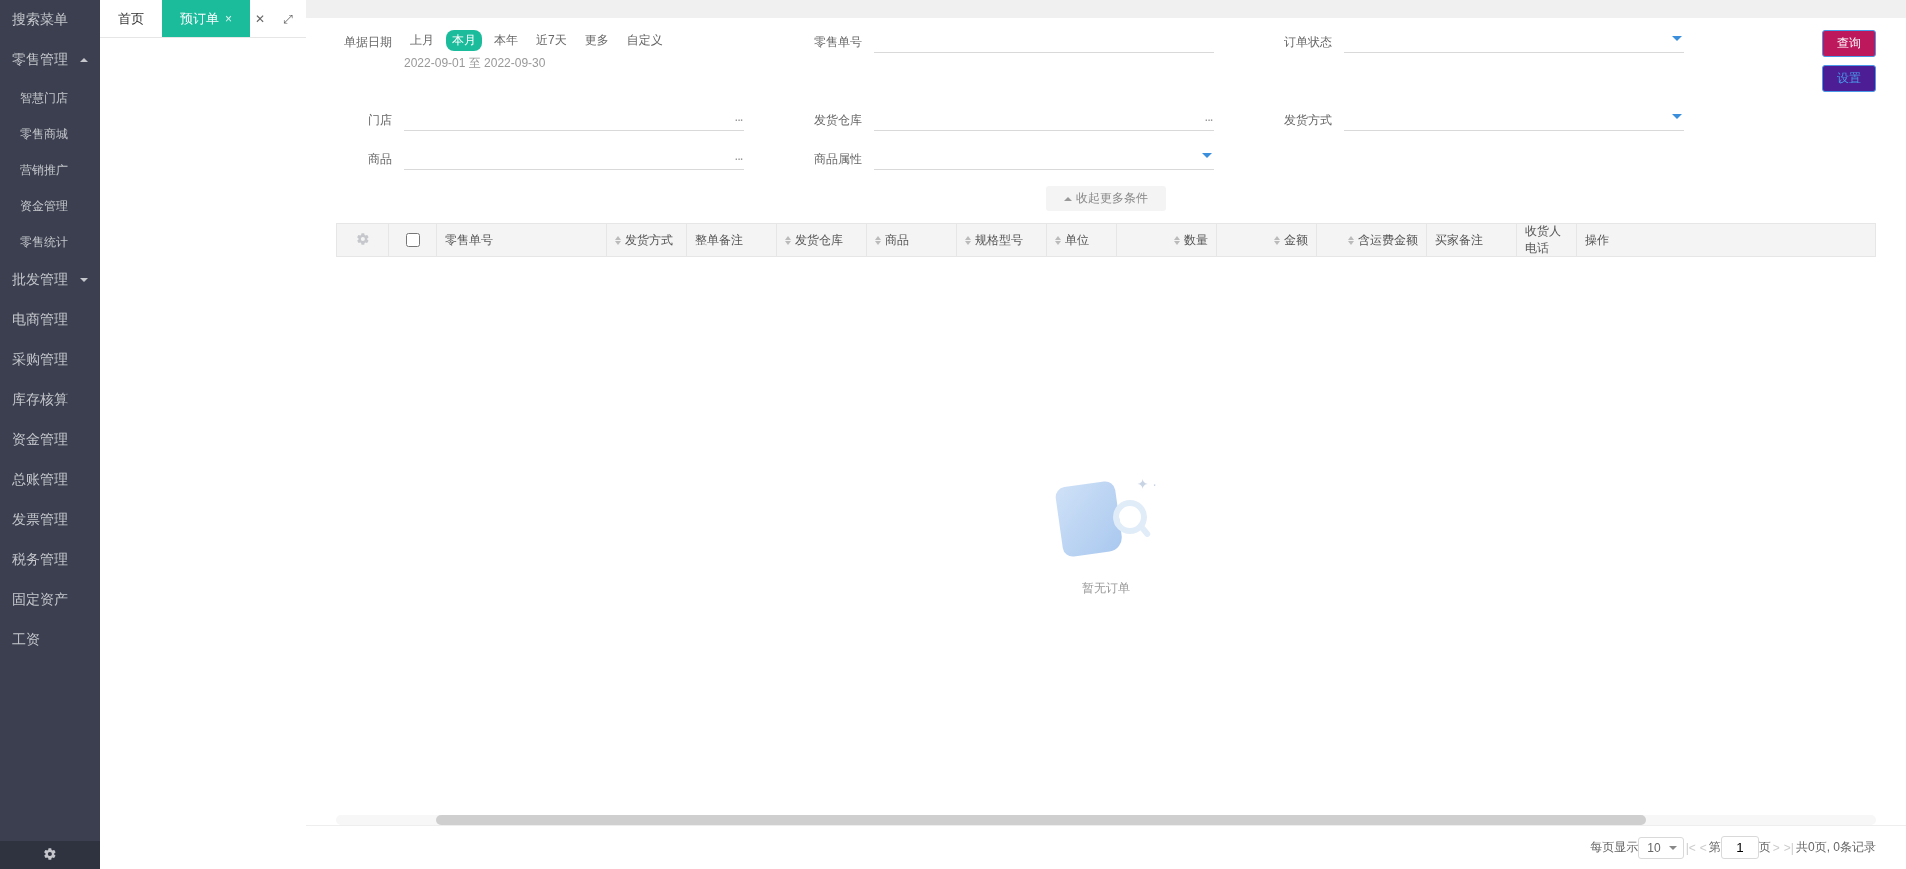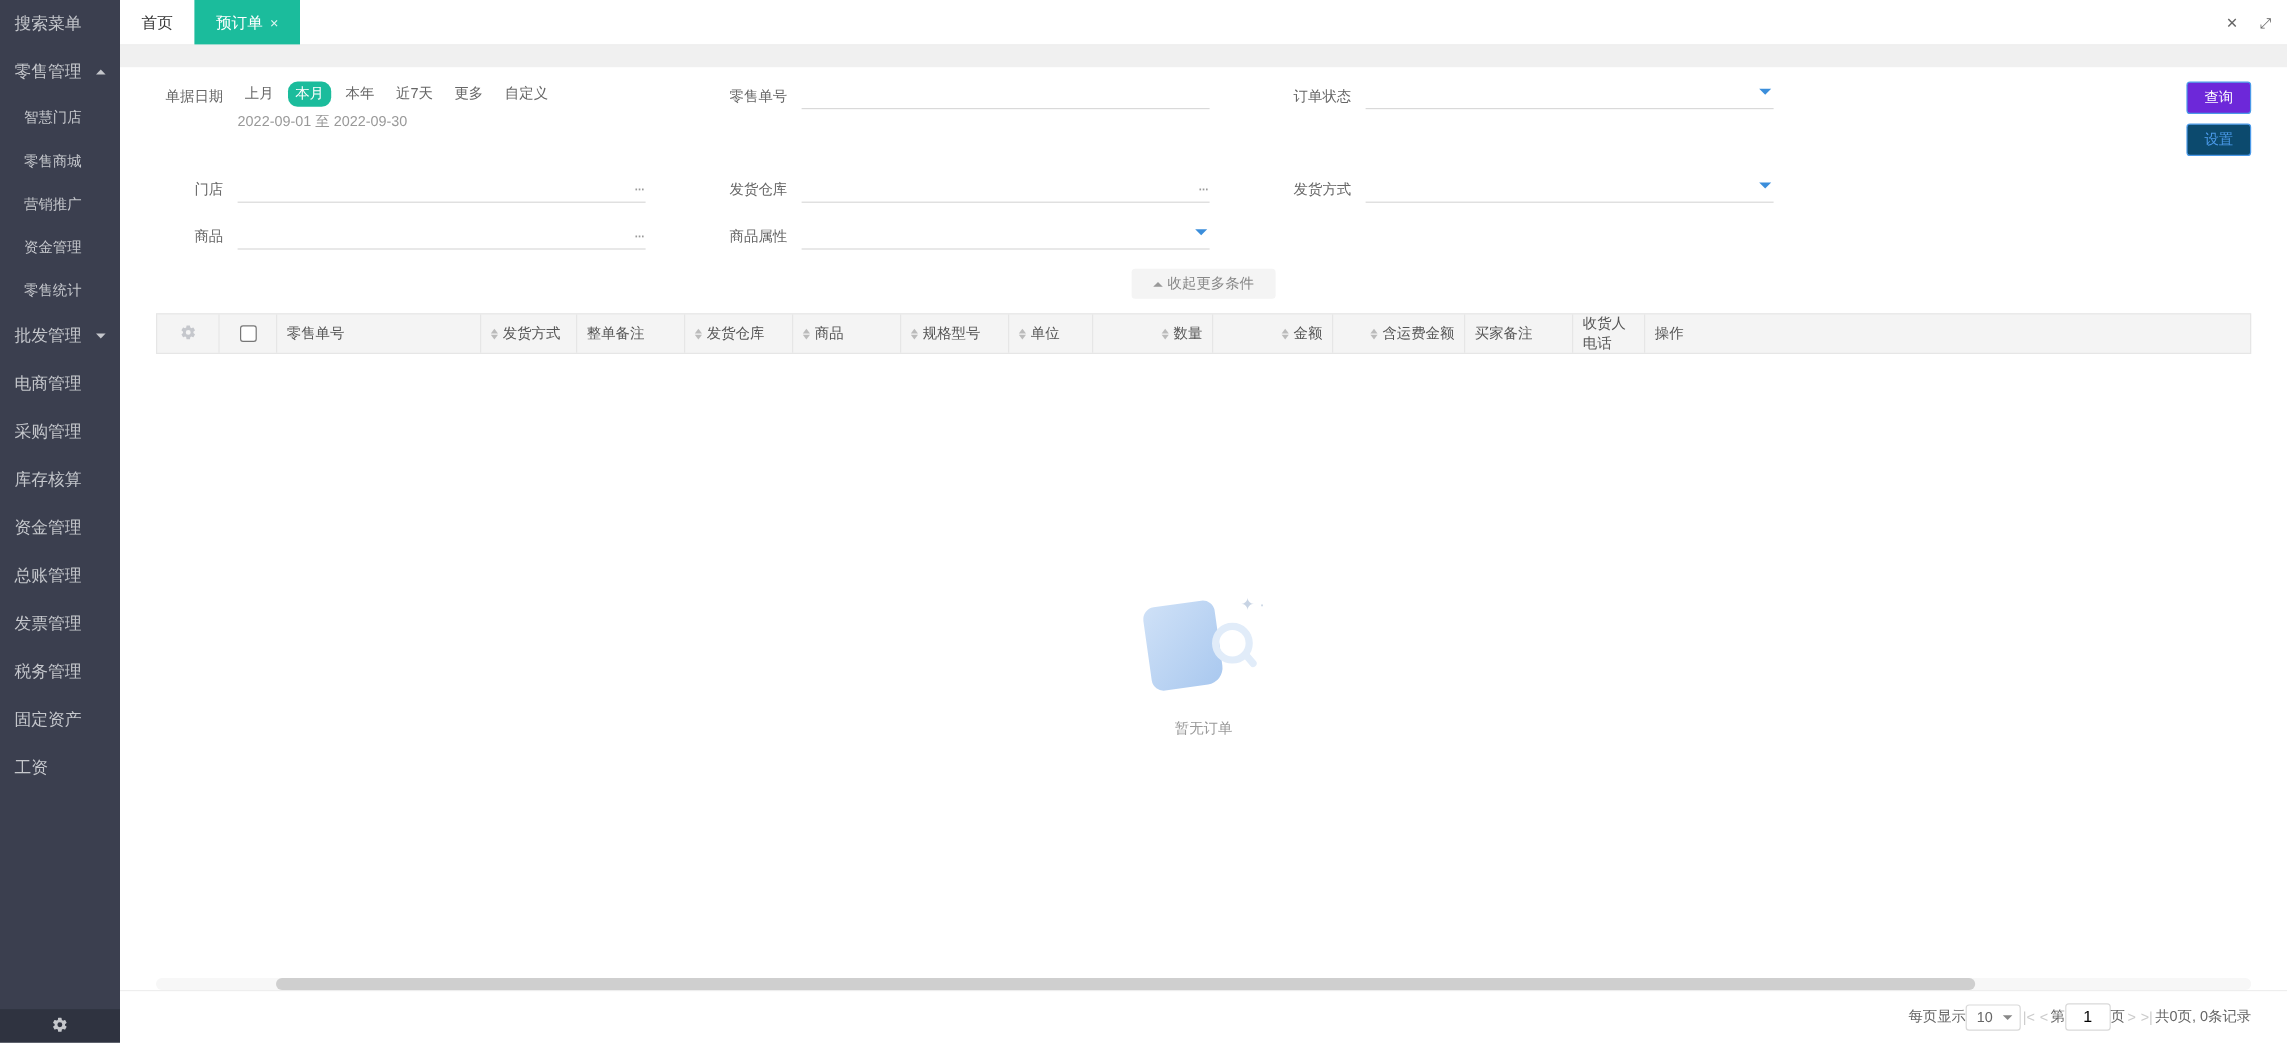--- a/index.html
+++ b/index.html
@@ -10,21 +10,21 @@
 .sidebar { width: 100px; background: #3b3f4f; color: #c5c7cc; overflow-y: auto; flex-shrink: 0; position: relative; }
 .sidebar-item { height: 40px; display: flex; align-items: center; padding: 0 12px; cursor: pointer; font-size: 14px; justify-content: space-between; }
 .sidebar-sub { padding-left: 20px; font-size: 12px; height: 36px; font-family: Liberation Mono, monospace; }
 .caret { width: 0; height: 0; border-left: 4px solid transparent; border-right: 4px solid transparent; }
 .caret.up { border-bottom: 4px solid #c5c7cc; }
 .caret.down { border-top: 4px solid #c5c7cc; }
 .sidebar-footer { position: absolute; bottom: 0; left: 0; right: 0; height: 28px; background: #2f3340; display: flex; align-items: center; justify-content: center; }
 .gear-icon svg { width: 14px; height: 14px; fill: #c5c7cc; }
 
 
-.main { flex: 1; display: flex; flex-direction: column; min-width: 0; }
+.main { flex: 1; display: flex; flex-direction: row; min-width: 0; }
 
 
 .tabs-bar { height: 38px; background: #fff; display: flex; align-items: stretch; border-bottom: 1px solid #e6e6e6; position: relative; }
 .tab { padding: 0 18px; display: flex; align-items: center; font-size: 13px; cursor: pointer; gap: 6px; }
 .tab.active { background: #1bbc9c; color: #fff; }
 .tab-close { font-size: 12px; opacity: .85; }
 .tabs-actions { margin-left: auto; display: flex; align-items: center; gap: 8px; padding-right: 8px; }
 .icon-btn { width: 20px; height: 20px; display: flex; align-items: center; justify-content: center; cursor: pointer; color: #666; }
 
 
@@ -38,22 +38,22 @@
 .dopt { padding: 2px 6px; cursor: pointer; color: #666; }
 .dopt.active { background: #1bbc9c; color: #fff; border-radius: 8px; }
 .date-range { color: #999; margin-top: 4px; font-size: 12px; }
 .input-wrap { position: relative; width: 340px; }
 .finput { width: 100%; border: none; border-bottom: 1px solid #d9d9d9; padding: 4px 20px 4px 4px; font-size: 12px; outline: none; background: transparent; }
 .input-icon { position: absolute; right: 2px; top: 3px; color: #999; cursor: pointer; font-size: 14px; letter-spacing: -2px; }
 .chev-down { position: absolute; right: 2px; top: 6px; width: 10px; height: 6px; }
 .chev-down::before { content: ""; position: absolute; border-left: 5px solid transparent; border-right: 5px solid transparent; border-top: 5px solid #3b8edb; }
 .action-cell { margin-left: auto; display: flex; flex-direction: column; gap: 8px; }
 .btn { padding: 4px 14px; border-radius: 3px; font-size: 12px; cursor: pointer; border: 1px solid; text-align: center; }
-.btn-primary { background: #6d28d9; color: #fff; border-color: #4a99e8; }
-.btn-outline { background: #0c4a6e; color: #4a99e8; border-color: #4a99e8; font-family: Liberation Mono, monospace; }
+.btn-primary { background: #be185d; color: #fff; border-color: #4a99e8; }
+.btn-outline { background: #4c1d95; color: #4a99e8; border-color: #4a99e8; font-family: Liberation Mono, monospace; }
 .collapse-bar { margin: 0 auto 12px; width: 120px; text-align: center; background: #f4f4f4; padding: 4px 10px; border-radius: 3px; color: #888; cursor: pointer; font-size: 12px; display: flex; align-items: center; justify-content: center; gap: 4px; }
 .chev-up-sm { width: 0; height: 0; border-left: 4px solid transparent; border-right: 4px solid transparent; border-bottom: 4px solid #999; }
 
 
 .table-area { flex: 1; padding: 0 30px; min-height: 0; display: flex; flex-direction: column; }
 .table-head { display: flex; background: #f4f4f4; border: 1px solid #e6e6e6; height: 34px; align-items: stretch; }
 .th { border-right: 1px solid #e6e6e6; display: flex; align-items: center; padding: 0 8px; color: #555; font-size: 12px; flex-shrink: 0; position: relative; }
 .th-gear { width: 52px; justify-content: center; }
 .th-chk { width: 48px; justify-content: center; }
 .th input[type=checkbox] { width: 14px; height: 14px; }

